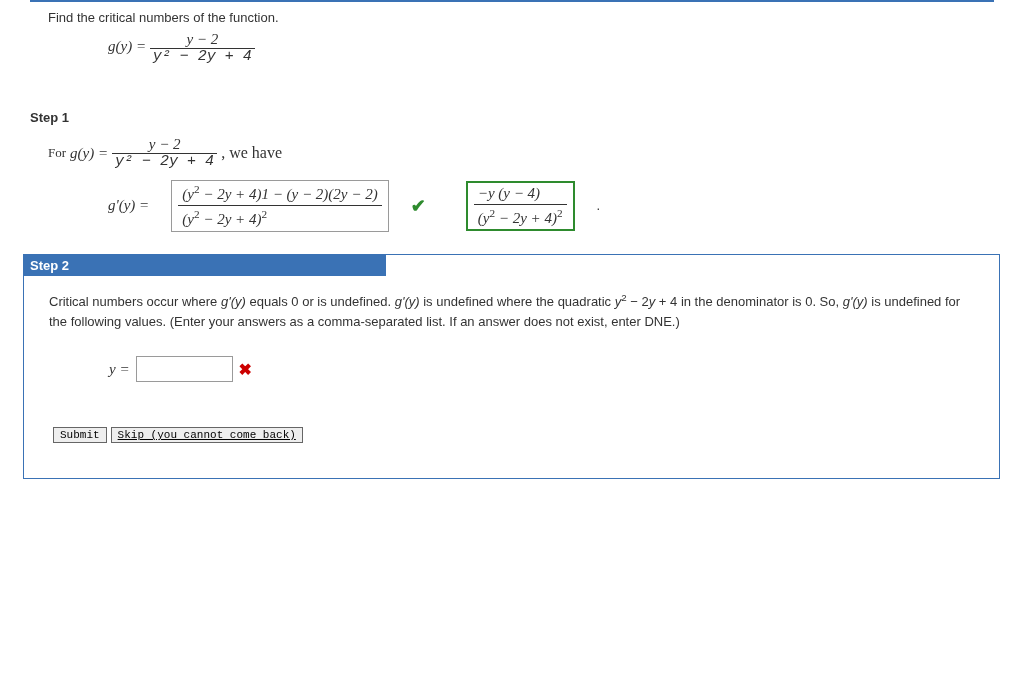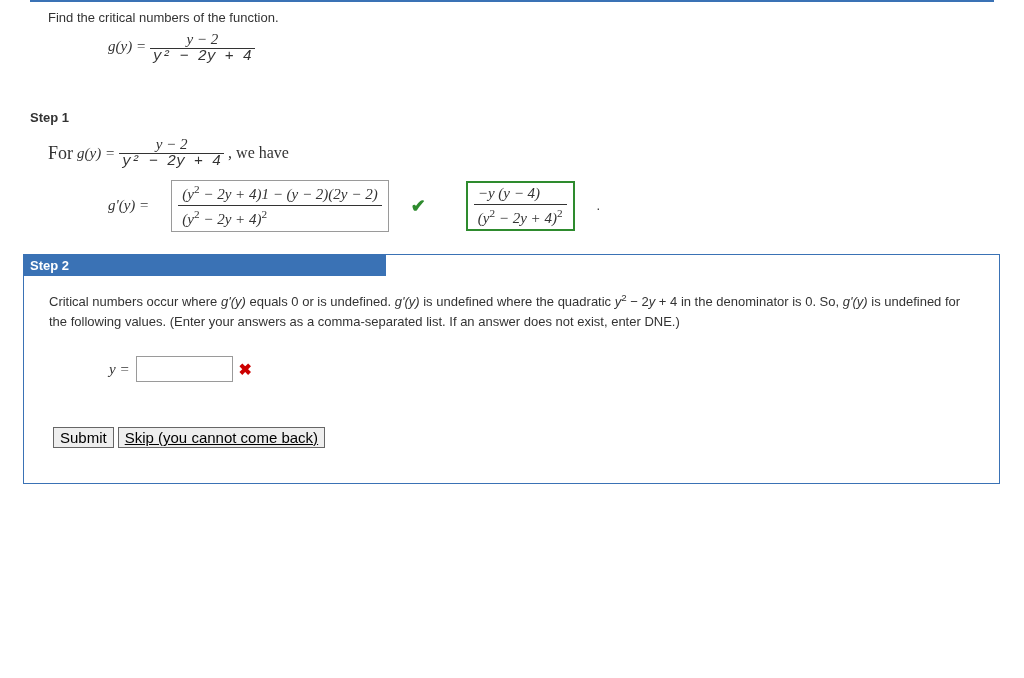--- a/index.html
+++ b/index.html
@@ -142,22 +142,22 @@
     height: 24px;
     width: 95px;
   }
   .buttons {
     margin-top: 45px;
     margin-left: 4px;
     display: flex;
     gap: 4px;
   }
   .btn {
-    font-family: Liberation Sans, sans-serif;
-    font-size: 15px;
+    font-family: Liberation Mono, monospace;
+    font-size: 11px;
     border: 1px solid #666;
     background: #eee;
     padding: 1px 6px;
   }
   .btn.skip {
     text-decoration: underline;
     background: #eee;
   }
   .nonit { font-style: normal; }
 </style>
@@ -175,21 +175,21 @@
     <span class="frac">
       <span class="num">y − 2</span>
       <span class="den">y² − 2y + 4</span>
     </span>
   </div>
 
   <div class="step-title">Step 1</div>
 
   <div class="step-body">
     <div class="mathline" style="display:flex;align-items:center;gap:4px;">
-      <span class="nonit" style="font-family:Verdana;font-size:18px;">For</span>
+      <span class="nonit" style="font-family:Verdana;font-size:13px;">For</span>
       <span>g(y) = </span>
       <span class="frac">
         <span class="num">y − 2</span>
         <span class="den">y² − 2y + 4</span>
       </span>
       <span class="nonit" style="font-family:Verdana;font-size:16px;">, we have</span>
     </div>
 
     <div class="deriv-row">
       <span class="deriv-label">g'(y) = </span>

